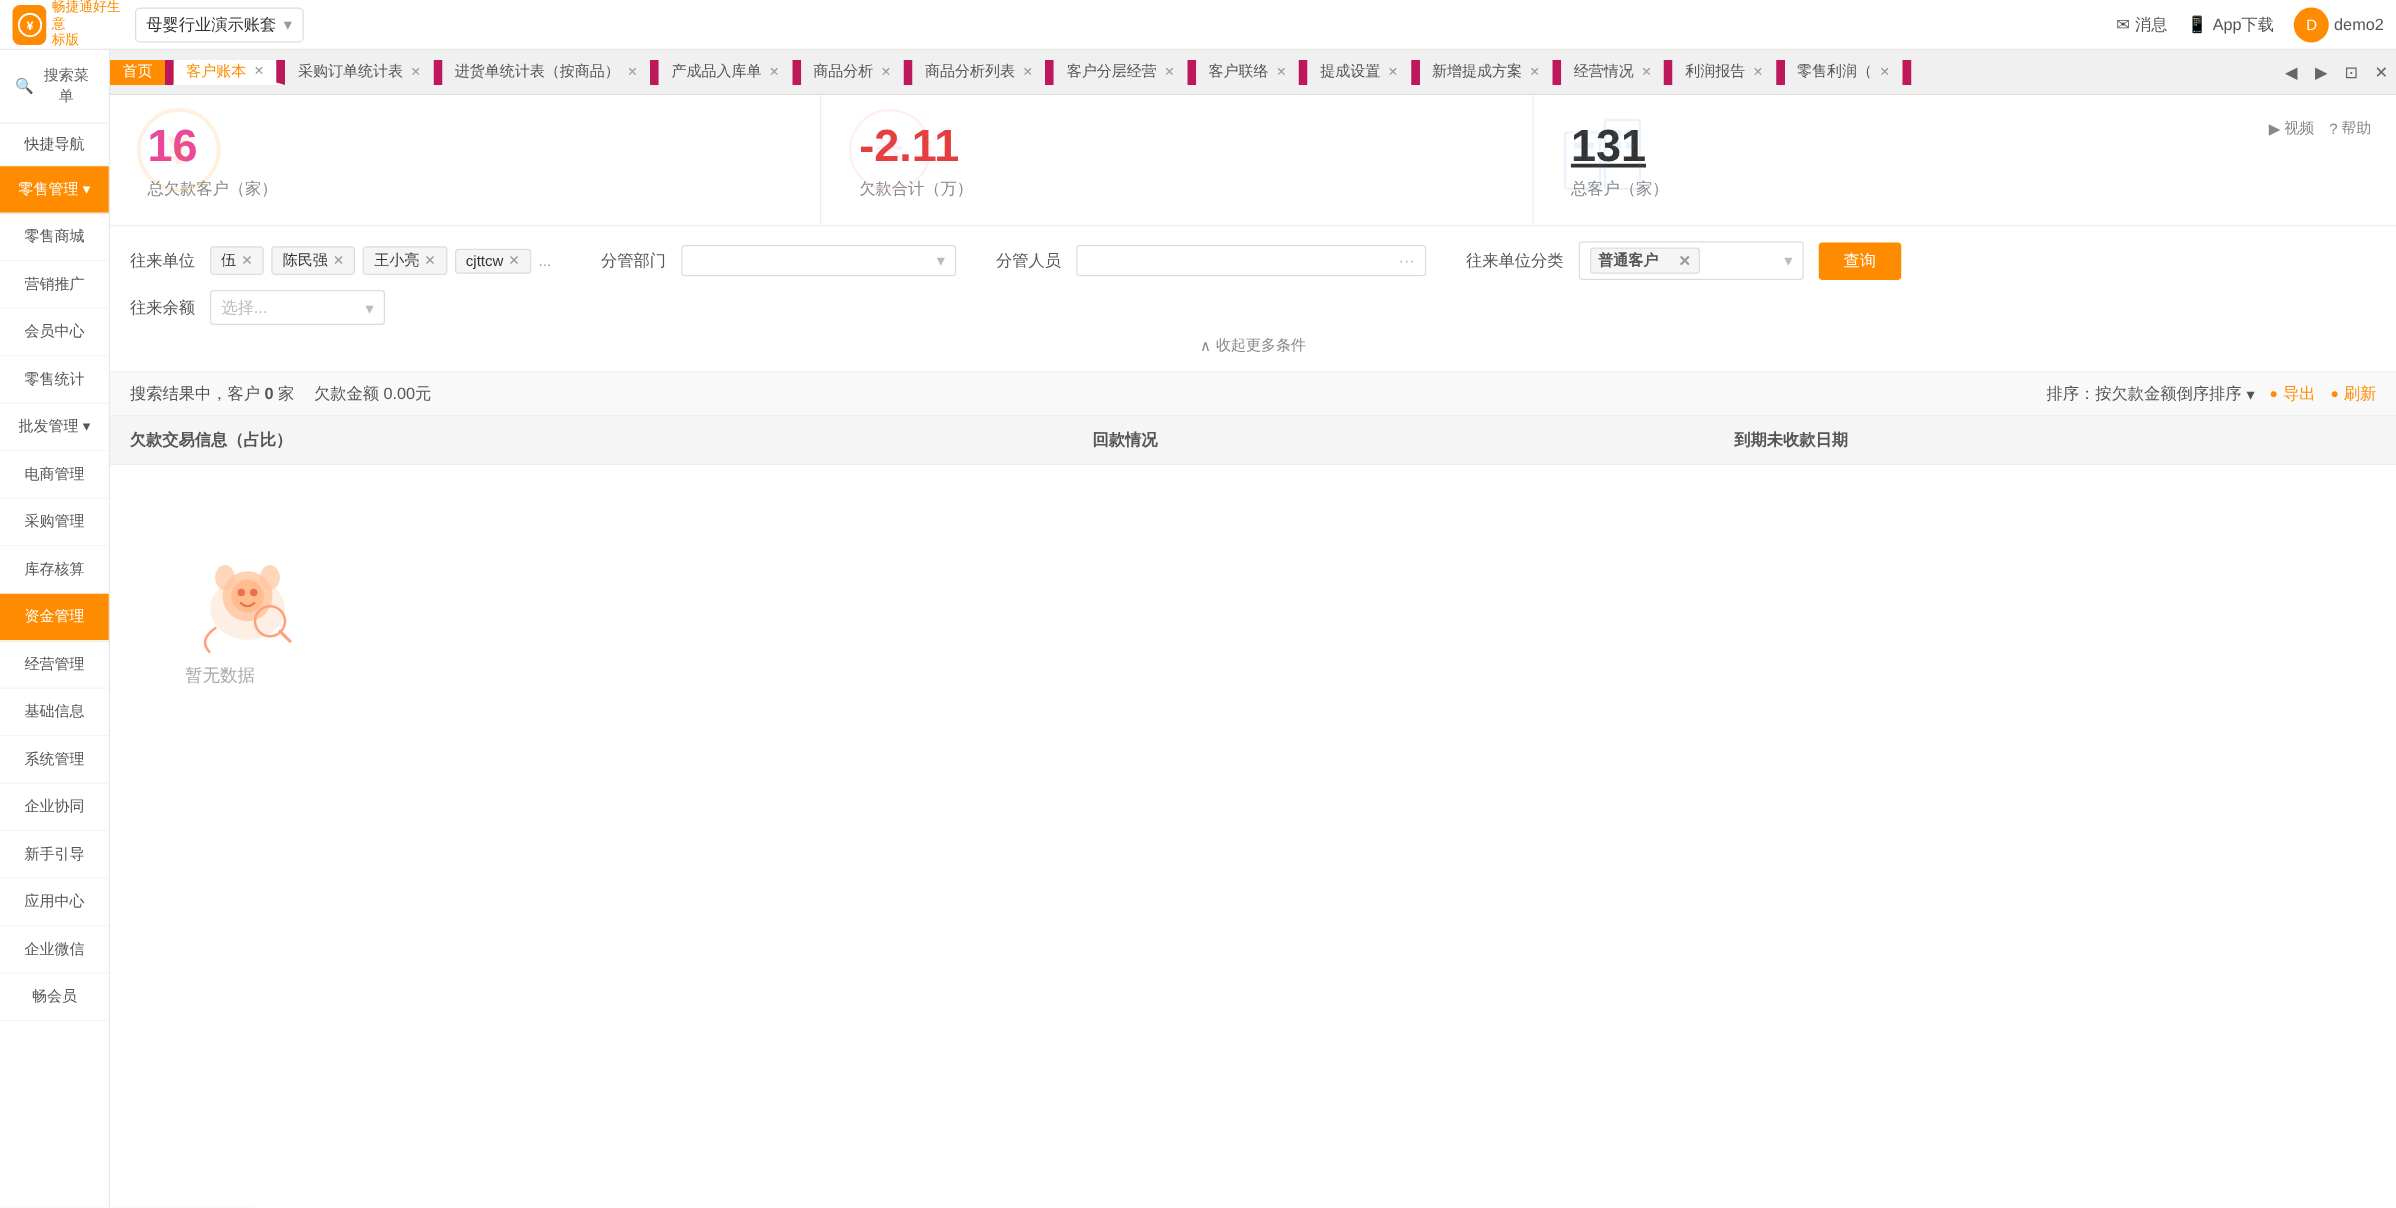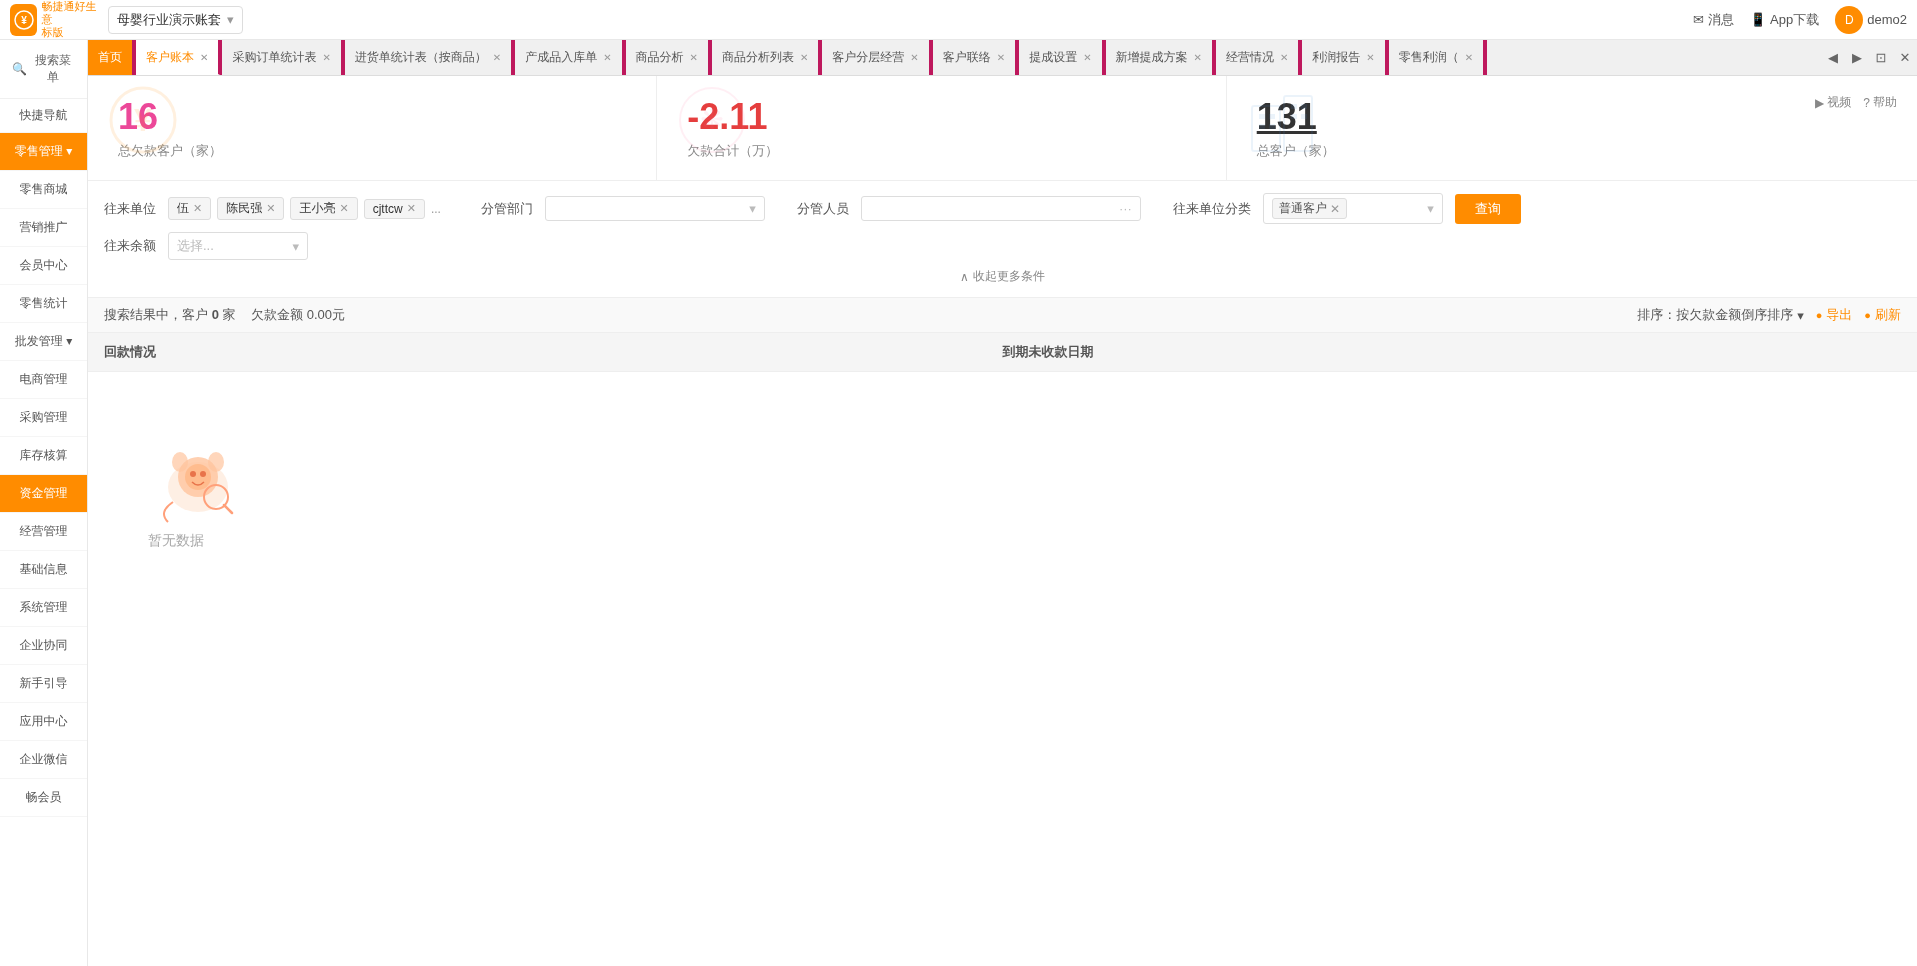--- a/index.html
+++ b/index.html
@@ -26,21 +26,21 @@
     .user-avatar { width: 28px; height: 28px; border-radius: 50%; background: #ff8c00; display: flex; align-items: center; justify-content: center; color: white; font-size: 12px; }
 
     
     .sidebar-search { padding: 8px; border-bottom: 1px solid #f0f0f0; }
     .sidebar-search-btn { width: 100%; background: none; border: none; cursor: pointer; display: flex; align-items: center; justify-content: center; gap: 4px; font-size: 12px; color: #666; padding: 4px; }
     .sidebar-nav-btn { width: 100%; background: none; border: none; cursor: pointer; text-align: center; padding: 8px 4px; font-size: 12px; color: #555; border-bottom: 1px solid #f5f5f5; }
     .sidebar-item { padding: 10px 4px; text-align: center; font-size: 12px; color: #555; cursor: pointer; border-bottom: 1px solid #f5f5f5; }
     .sidebar-item.active { background: #ff8c00; color: #fff; }
 
     
-    .tab { display: flex; align-items: center; padding: 0 10px; height: 36px; font-size: 12px; color: #555; cursor: pointer; border-right: 4px solid #be185d; white-space: nowrap; background: #f0f0f0; flex-shrink: 0; }
+    .tab { display: flex; align-items: center; padding: 0 10px; height: 20px; font-size: 12px; color: #555; cursor: pointer; border-right: 7px solid #be185d; white-space: nowrap; background: #f0f0f0; flex-shrink: 0; }
     .tab.active { background: #fff; color: #ff8c00; border-bottom: 2px solid #fff; margin-bottom: -1px; }
     .tab .close-btn { margin-left: 6px; color: #999; font-size: 10px; cursor: pointer; }
     .tab-home { background: #ff8c00; color: #fff; }
     .tab-scroll-btn { width: 24px; height: 36px; display: flex; align-items: center; justify-content: center; cursor: pointer; color: #666; flex-shrink: 0; }
     .tab-actions { display: flex; margin-left: auto; flex-shrink: 0; }
     .tab-action-btn { width: 24px; height: 36px; display: flex; align-items: center; justify-content: center; cursor: pointer; color: #666; }
     .stat-card { flex: 1; padding: 20px 30px; display: flex; flex-direction: column; align-items: flex-start; position: relative; border-right: 1px solid #eee; }
     .stat-card:last-child { border-right: none; }
     .stat-value { font-size: 36px; font-weight: bold; color: #333; }
     .stat-value.red { color: #ec4899; }
@@ -347,21 +347,21 @@
             <div style="width:8px;"></div>
             <span class="filter-label">分管人员</span>
             <div class="filter-select filter-select-wide" style="min-width:280px;">
               <span style="color:#bbb;">&nbsp;</span>
               <span style="color:#bbb;">···</span>
             </div>
             <div style="width:8px;"></div>
             <span class="filter-label">往来单位分类</span>
             <div class="filter-select" style="min-width:180px;">
               <span>
-                <span style="background:#f5f5f5;border:1px solid #ddd;border-radius:3px;padding:1px 6px;font-size:12px;display:inline-flex;align-items:center;gap:3px;">
+                <span style="background:#f5f5f5;border:1px solid #ddd;border-radius:3px;padding:1px 6px;font-size:12px;display:inline-flex;align-items:center;gap:16px;font-weight:bold;">
                   <span>普通客户</span>
                   <span style="cursor:pointer;color:#999;">✕</span>
                 </span>
               </span>
               <span style="color:#bbb;">▾</span>
             </div>
             <button class="filter-btn-query">
               <span>查询</span>
             </button>
           </div>
@@ -402,20 +402,21 @@
               <span>导出</span>
             </div>
             <div class="action-link">
               <span style="font-size:11px;">●</span>
               <span>刷新</span>
             </div>
           </div>
         </div>
 
         <div class="table-header">
+          <div class="table-col-2">欠款交易信息（占比）</div>
           <div class="table-col-3">回款情况</div>
           <div class="table-col-4">到期未收款日期</div>
         </div>
 
         <div class="empty-state">
 
           <svg width="100" height="100" viewBox="0 0 100 100">
             <ellipse cx="50" cy="55" rx="30" ry="25" fill="#fde8d8" opacity="0.7"></ellipse>
             <circle cx="50" cy="45" r="20" fill="#ffc49e" opacity="0.8"></circle>
             <circle cx="50" cy="45" r="13" fill="#ffb07a" opacity="0.6"></circle>

